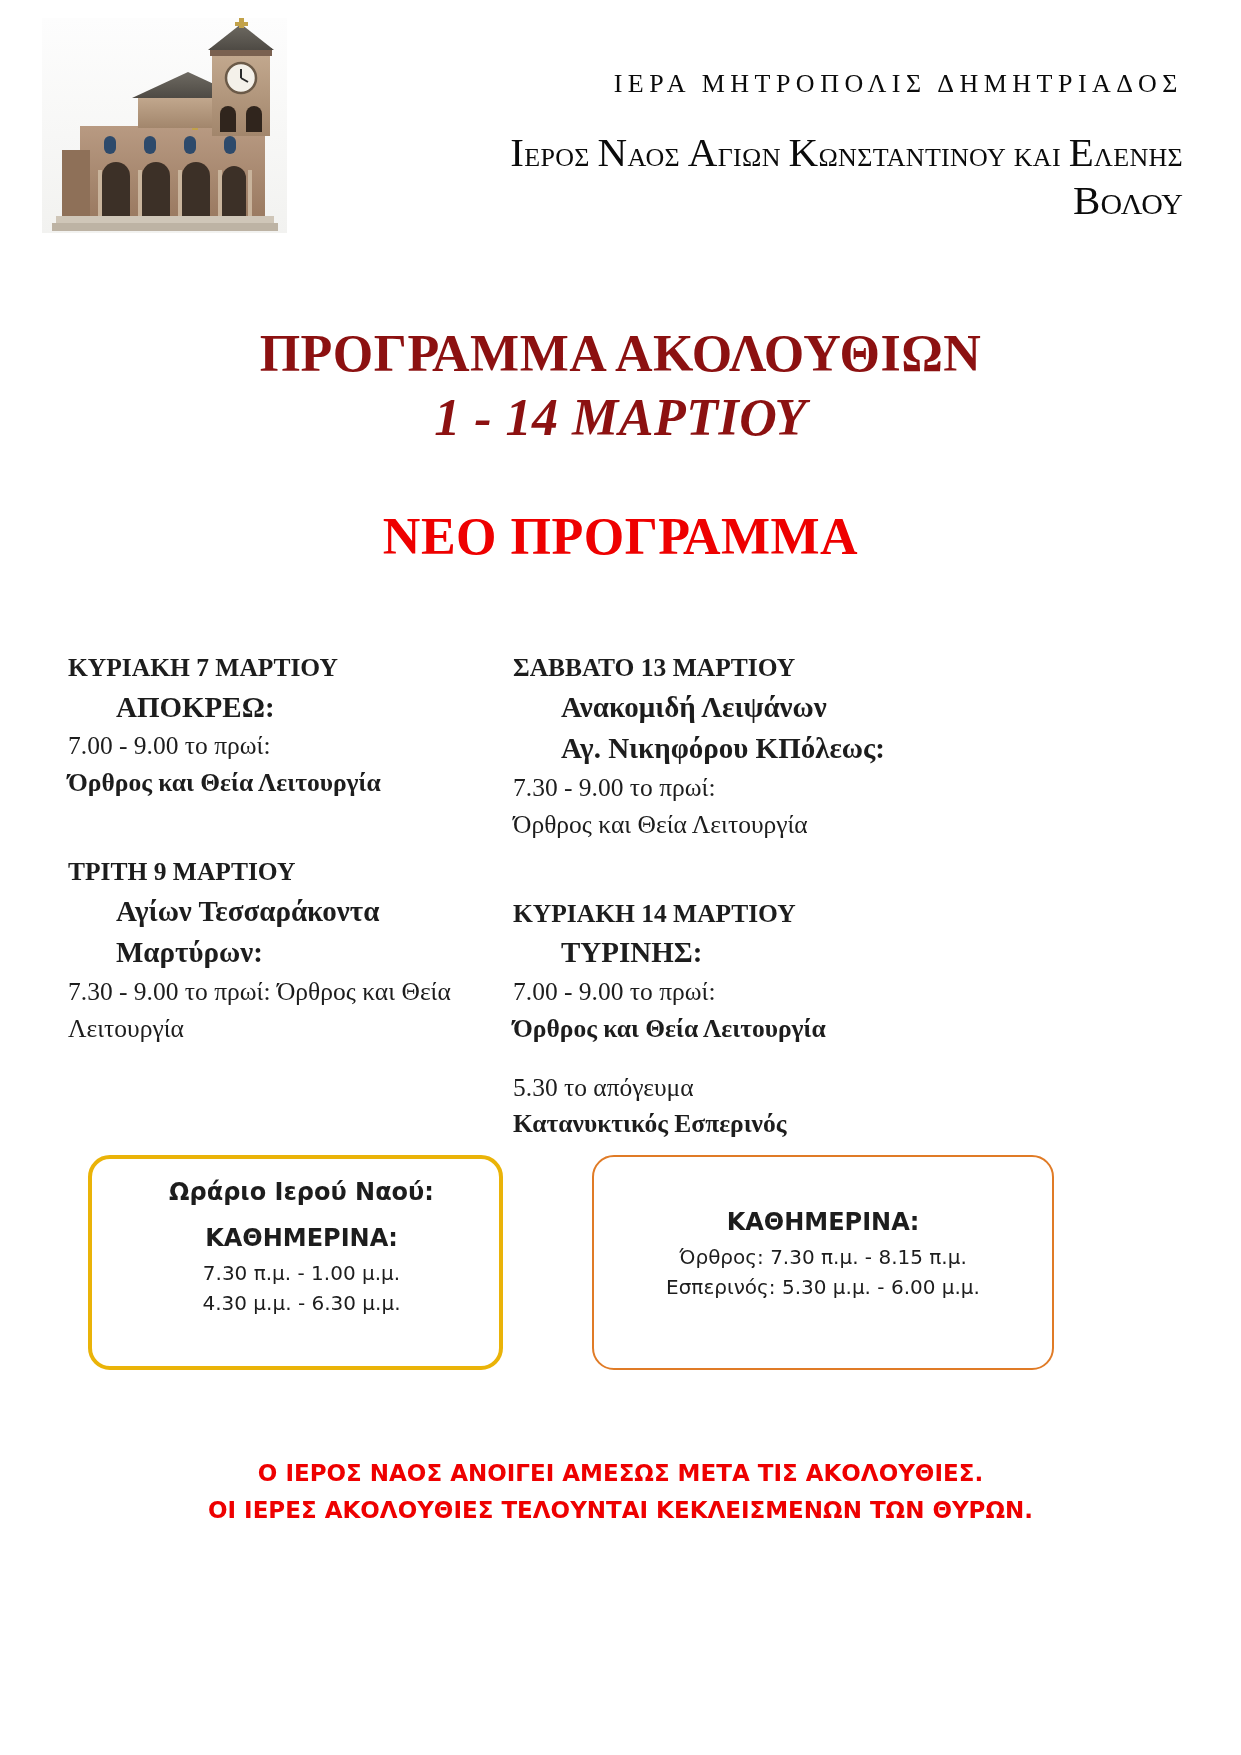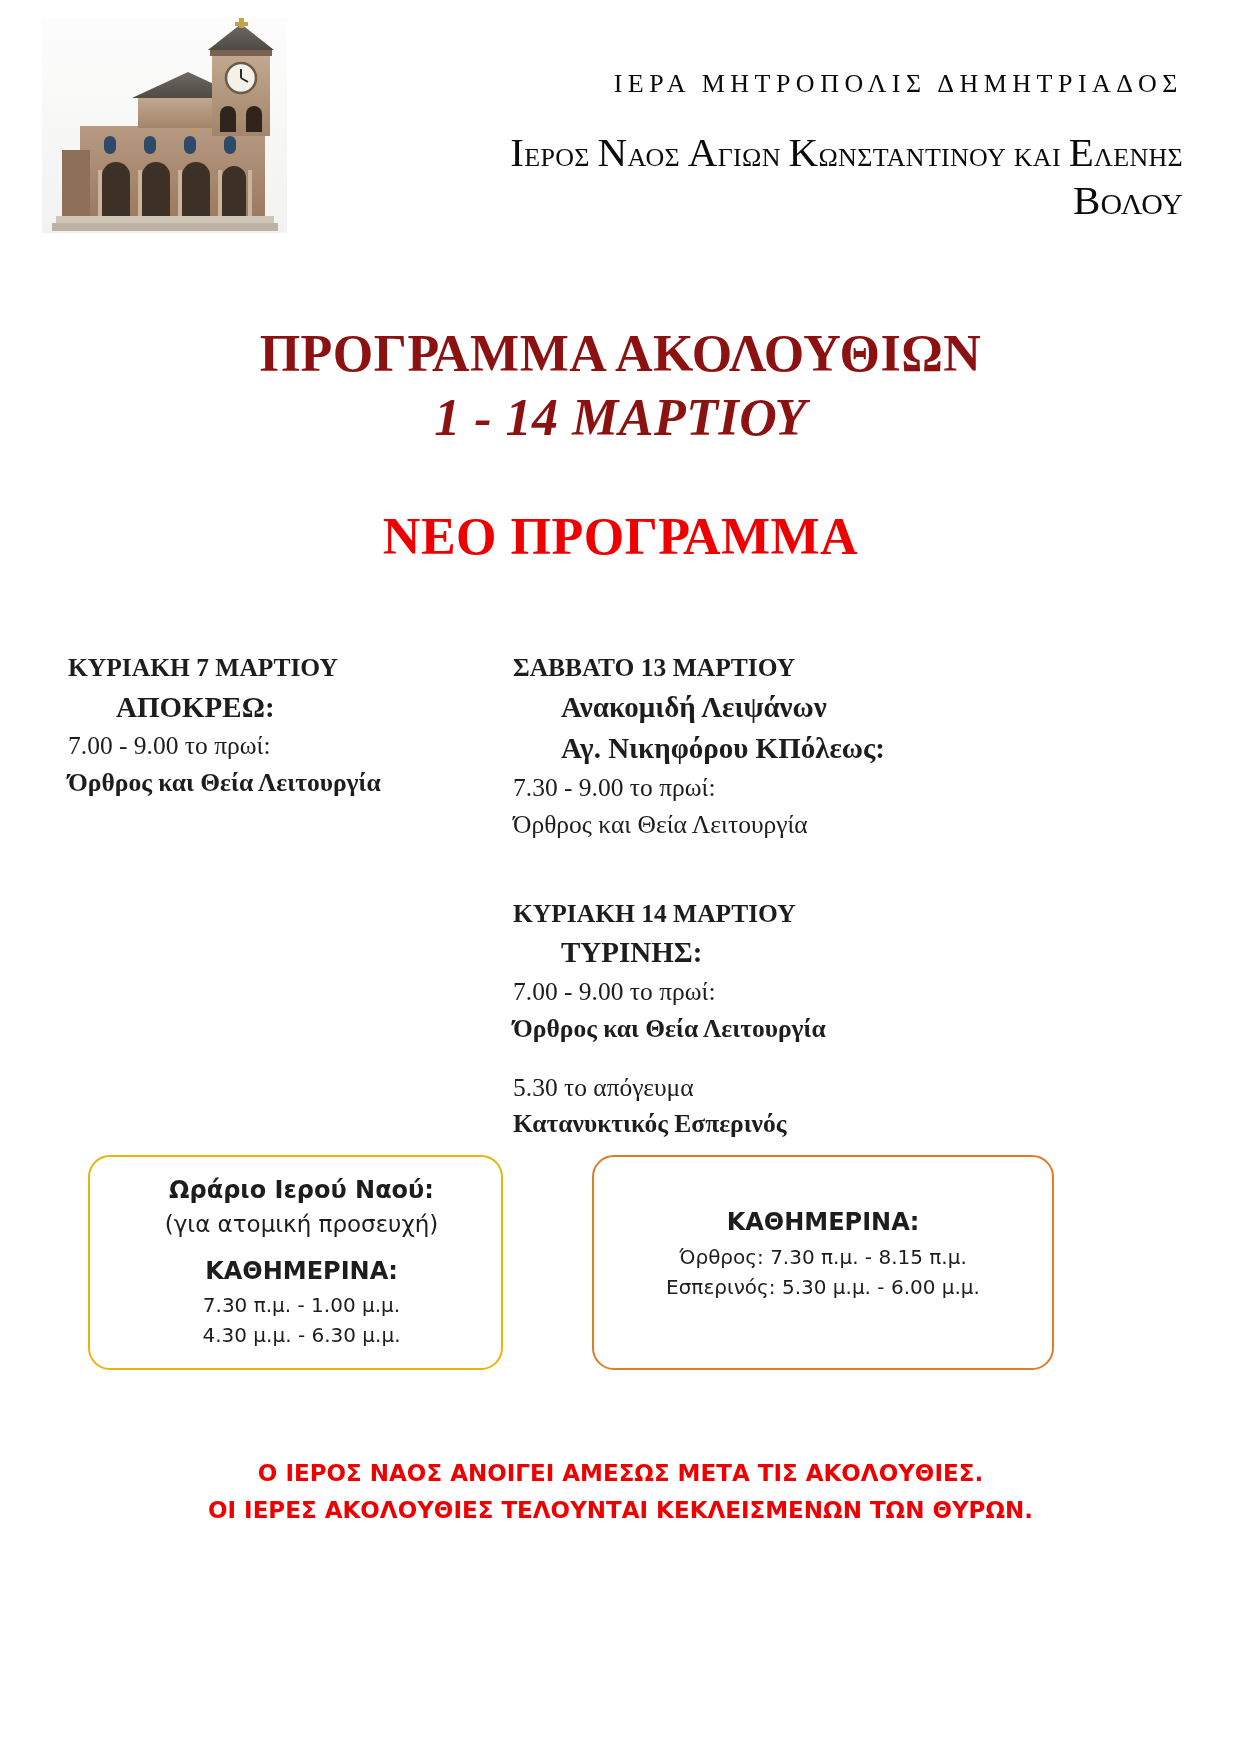--- a/index.html
+++ b/index.html
@@ -145,21 +145,21 @@
     box-sizing: border-box;
     border-radius: 22px;
     background: #ffffff;
     text-align: center;
   }
   .box-green {
     left: 88px;
     top: 0;
     width: 415px;
     height: 215px;
-    border: 2px solid #eab308;
+    border: 4px solid #eab308;
     padding-top: 16px;
     padding-left: 12px;
   }
   .box-orange {
     left: 592px;
     top: 0;
     width: 462px;
     height: 215px;
     border: 2px solid #e07b26;
     padding-top: 46px;
@@ -308,20 +308,25 @@
 
     <div class="event">
       <div class="ev-head">ΚΥΡΙΑΚΗ 7 ΜΑΡΤΙΟΥ</div>
       <div class="ev-sub">ΑΠΟΚΡΕΩ:</div>
       <div class="ev-time">7.00 - 9.00 το πρωί:</div>
       <div class="ev-service-bold">Όρθρος και Θεία Λειτουργία</div>
     </div>
 
     <div class="gap-small"></div>
 
+    <div class="event">
+      <div class="ev-head">ΤΡΙΤΗ 9 ΜΑΡΤΙΟΥ</div>
+      <div class="ev-sub">Αγίων Τεσσαράκοντα Μαρτύρων:</div>
+      <div class="ev-service-reg">7.30 - 9.00 το πρωί: Όρθρος και Θεία Λειτουργία</div>
+    </div>
 
   </div>
 
   <div class="col col-right">
 
     <div class="event">
       <div class="ev-head">ΣΑΒΒΑΤΟ 13 ΜΑΡΤΙΟΥ</div>
       <div class="ev-sub">Ανακομιδή Λειψάνων</div>
       <div class="ev-sub">Αγ. Νικηφόρου ΚΠόλεως:</div>
       <div class="ev-time">7.30 - 9.00 το πρωί:</div>
@@ -340,21 +345,20 @@
       <div class="ev-service-bold">Κατανυκτικός Εσπερινός</div>
     </div>
 
   </div>
 </div>
 
 <div class="boxes">
 
   <div class="box box-green">
     <div class="box-title">Ωράριο Ιερού Ναού:</div>
-    <div class="box-note">(για ατομική προσευχή)</div>
     <div class="box-strong">ΚΑΘΗΜΕΡΙΝΑ:</div>
     <div class="box-line">7.30 π.μ. - 1.00 μ.μ.</div>
     <div class="box-line">4.30 μ.μ. - 6.30 μ.μ.</div>
   </div>
 
   <div class="box box-orange">
     <div class="box-strong">ΚΑΘΗΜΕΡΙΝΑ:</div>
     <div class="box-line">Όρθρος: 7.30 π.μ. - 8.15 π.μ.</div>
     <div class="box-line">Εσπερινός: 5.30 μ.μ. - 6.00 μ.μ.</div>
   </div>

